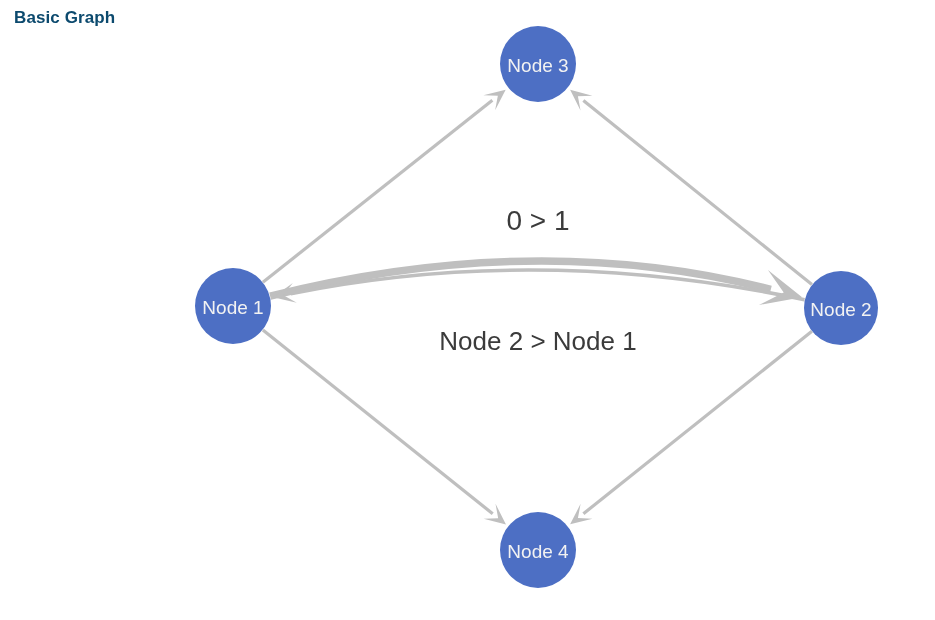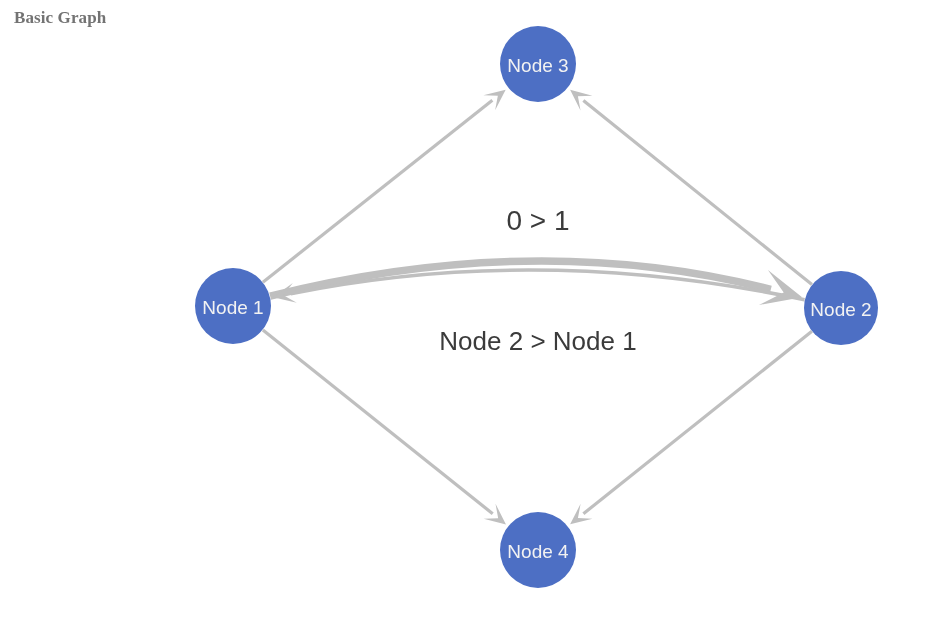--- a/index.html
+++ b/index.html
@@ -18,24 +18,24 @@
   #app {
     position: relative;
     width: 935px;
     height: 620px;
     background: #ffffff;
   }
   .page-title {
     position: absolute;
     left: 14px;
     top: 8px;
-    font-family: Liberation Serif, serif;
+    font-family: Liberation Sans, sans-serif;
     font-size: 17px;
     font-weight: bold;
-    color: #737373;
+    color: #0c4a6e;
     letter-spacing: 0.1px;
     white-space: nowrap;
   }
   #graph-canvas {
     position: absolute;
     left: 0;
     top: 0;
     width: 935px;
     height: 620px;
     display: block;

